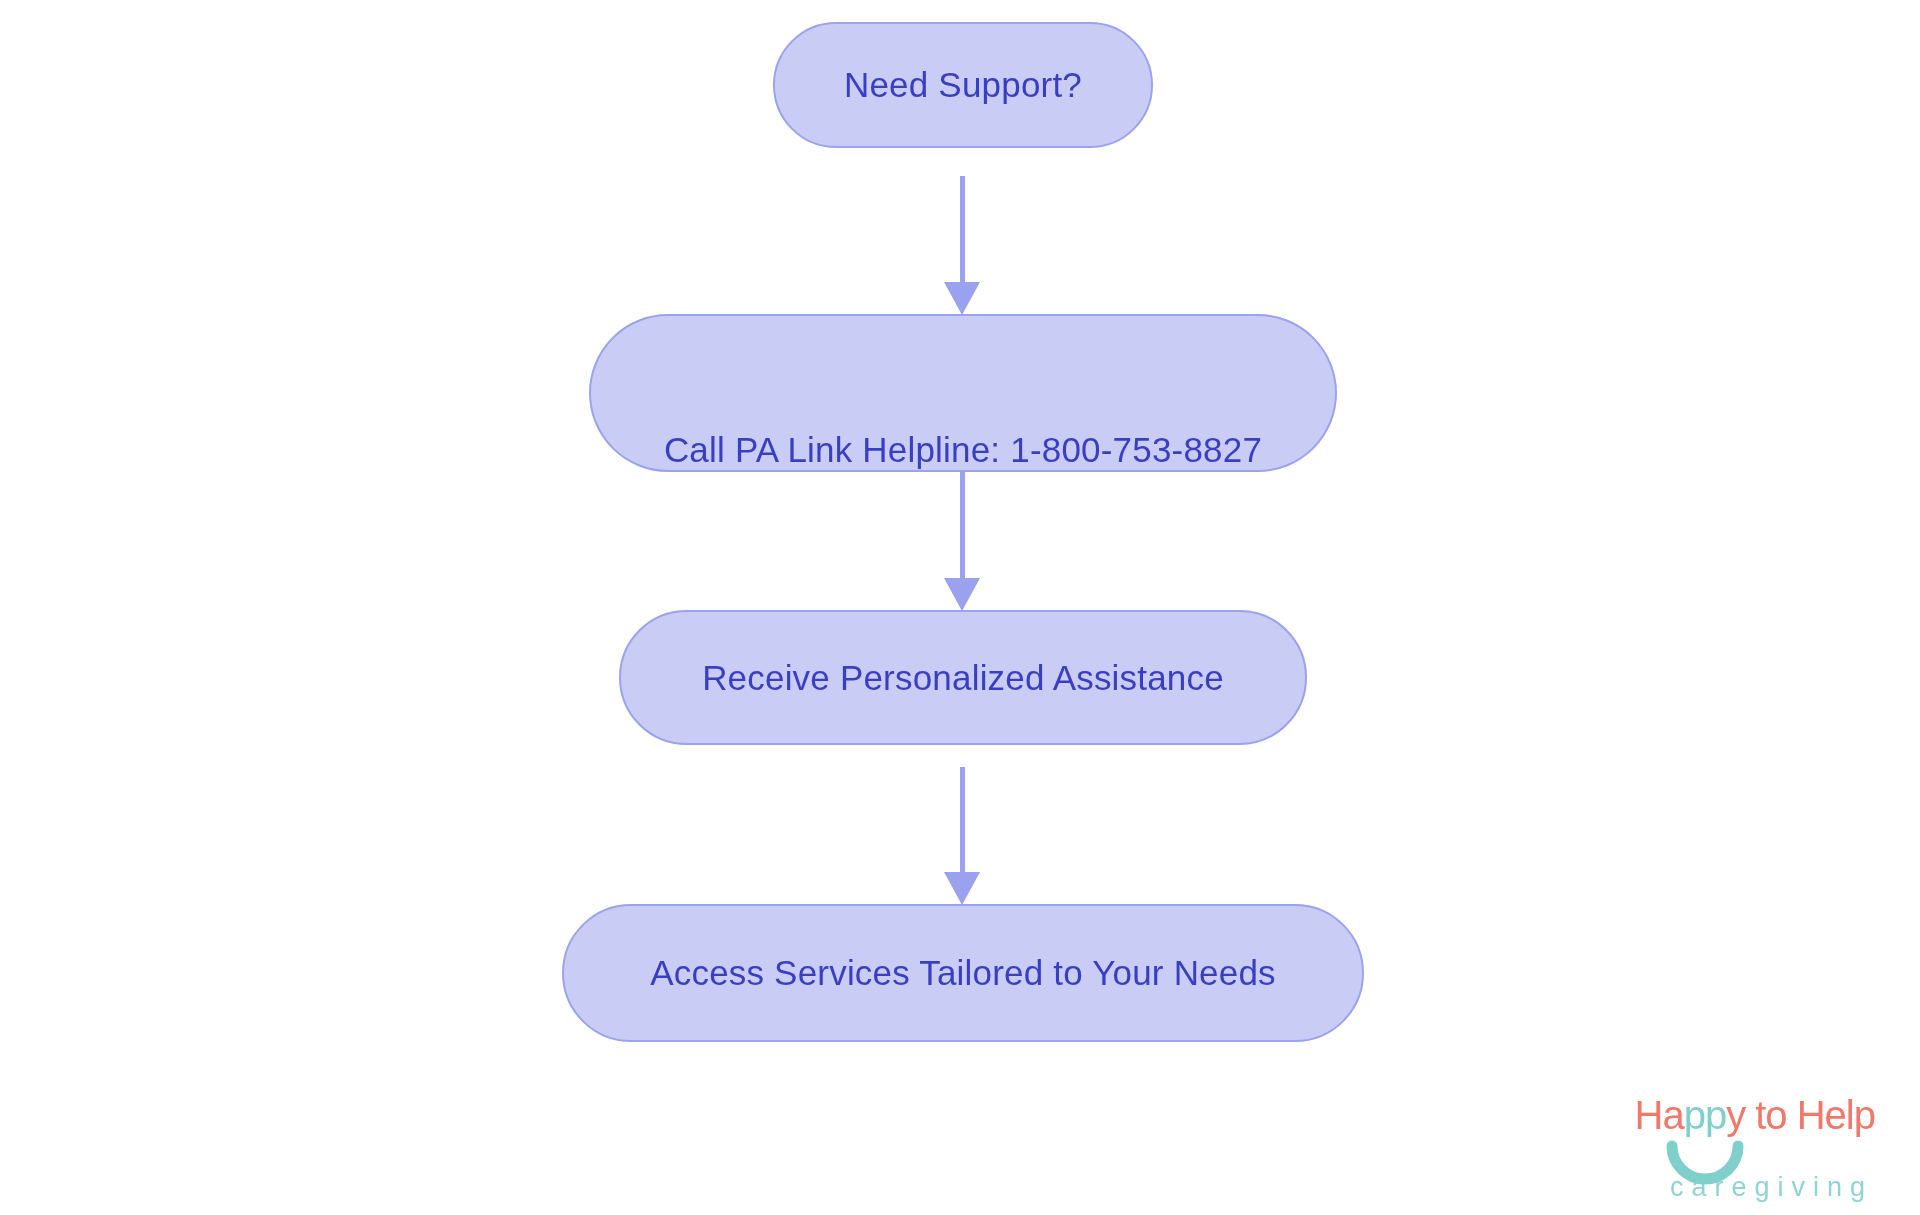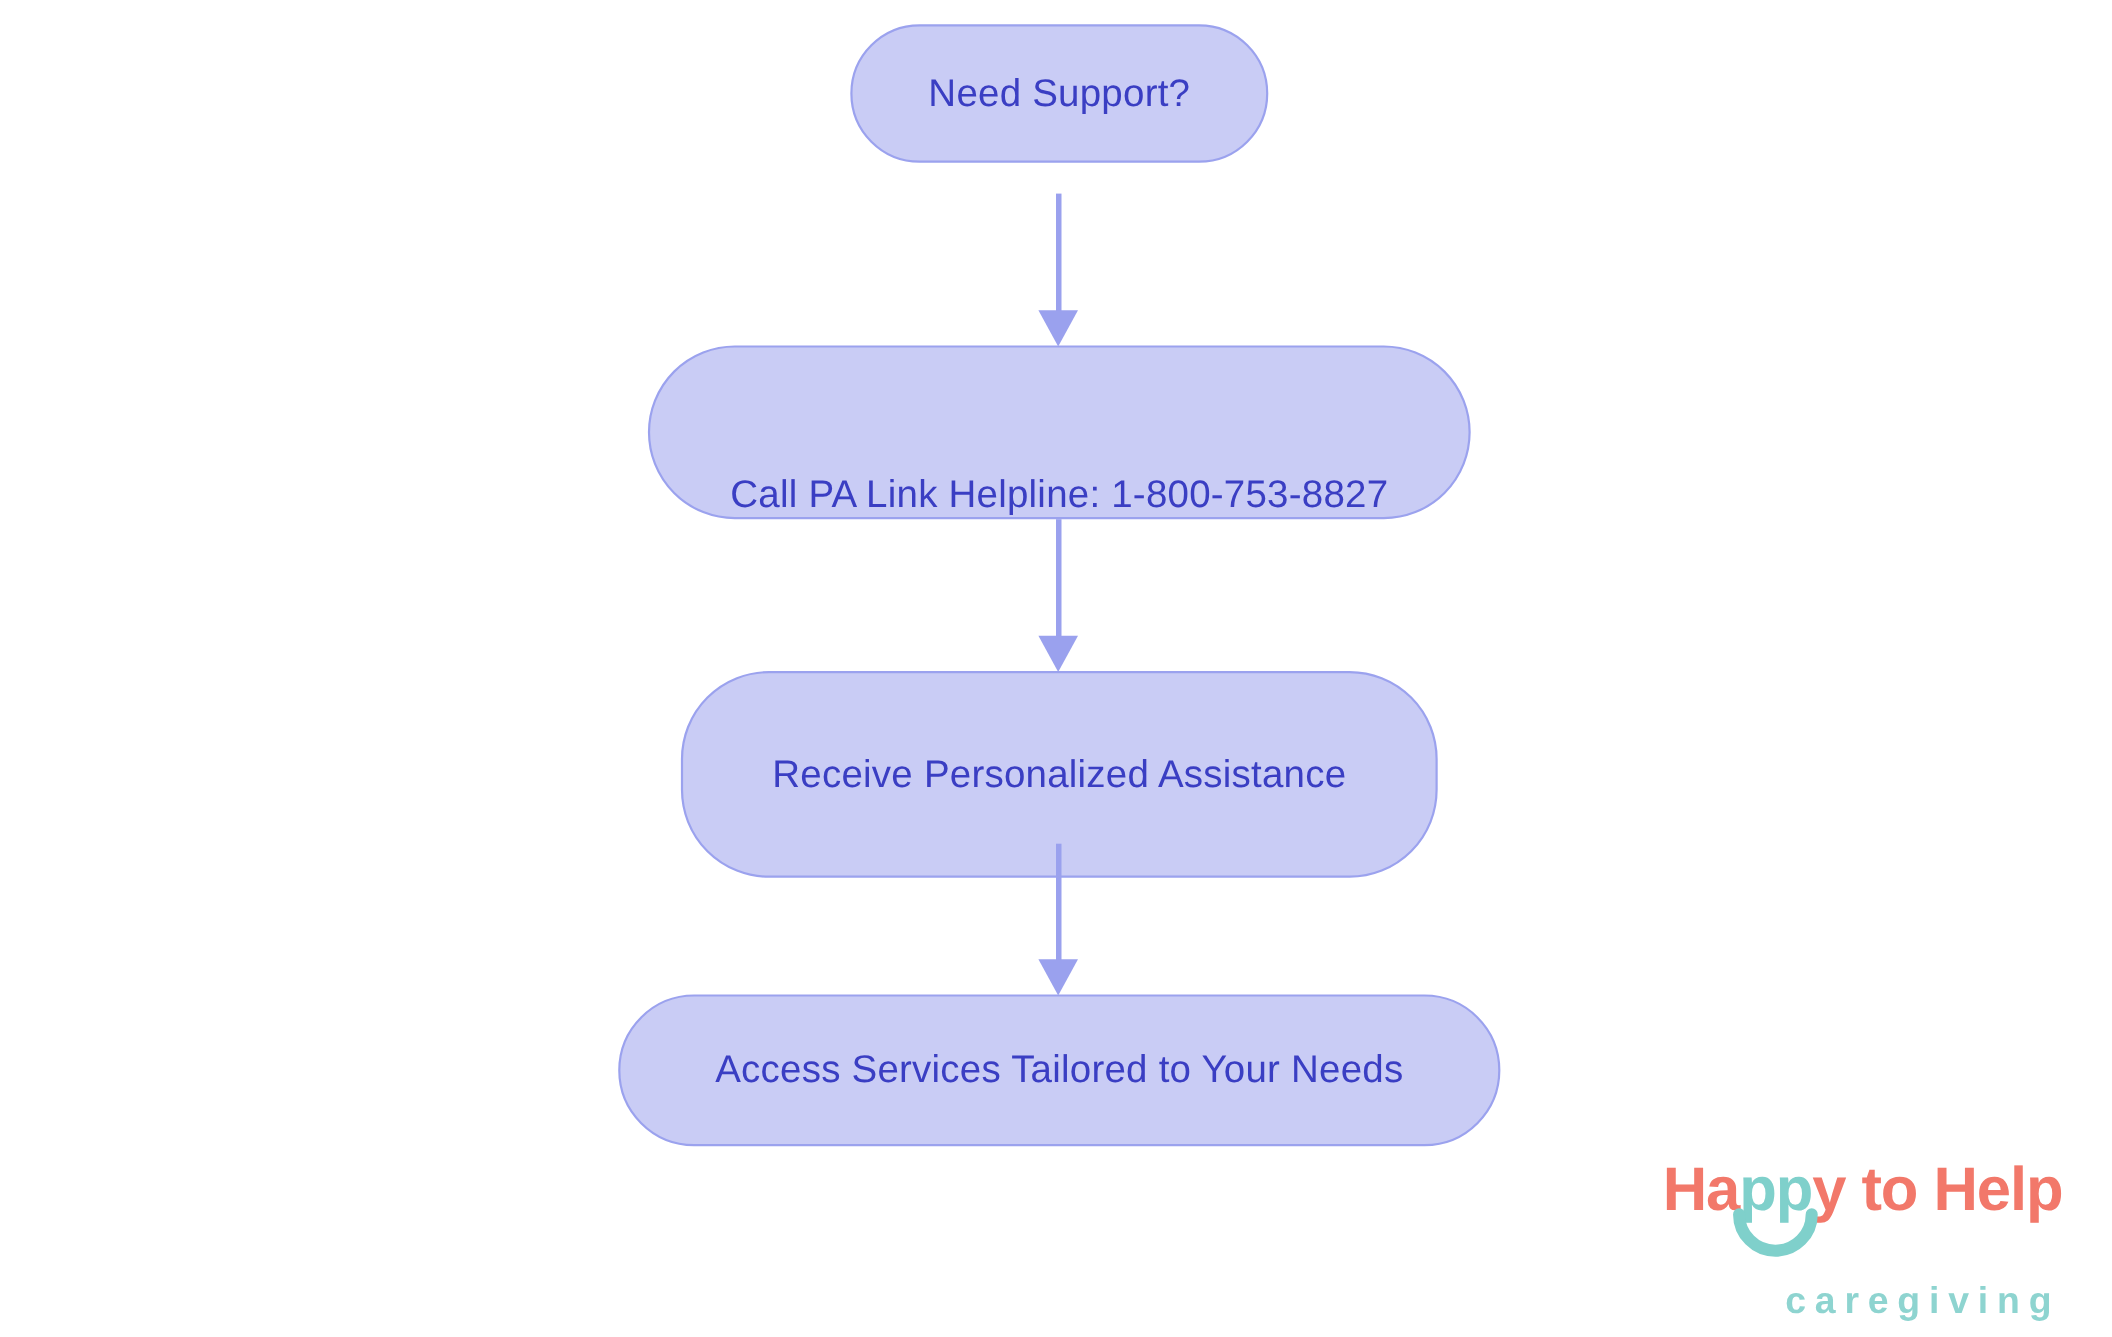--- a/index.html
+++ b/index.html
@@ -31,21 +31,21 @@
     display:flex;
     align-items:center;
     justify-content:center;
     color:var(--node-text);
     font-size:35px;
     letter-spacing:0.2px;
     white-space:nowrap;
   }
   .node-0{left:773px;top:22px;width:380px;height:126px;}
   .node-1{left:589px;top:314px;width:748px;height:158px;align-items:flex-end;}
-  .node-2{left:619px;top:610px;width:688px;height:188px;}
+  .node-2{left:619px;top:610px;width:688px;height:135px;}
   .node-3{left:562px;top:904px;width:802px;height:138px;}
 
   
   .arrow-line{
     position:absolute;
     left:960px;
     width:5px;
     background:var(--arrow);
   }
   .arrow-head{
@@ -61,42 +61,42 @@
   .line-2{top:767px;height:106px;}  .head-2{top:872px;}
 
   
   .logo{
     position:absolute;
     right:45px;
     bottom:12px;
     text-align:right;
   }
   .logo-main{
-    font-size:56px;
-    font-weight:bold;
+    font-size:40px;
+    font-weight:normal;
     letter-spacing:-1px;
     color:var(--logo-coral);
     line-height:1.05;
     white-space:pre;
   }
   .logo-main .teal{
     color:var(--logo-teal);
     position:relative;
     display:inline-block;
   }
   .smile-svg{
     position:absolute;
     left:50%;
     transform:translateX(-50%);
     top:46px;
     overflow:visible;
   }
   .logo-tagline{
-    font-size:34px;
-    font-weight:bold;
+    font-size:27px;
+    font-weight:normal;
     letter-spacing:8px;
     color:var(--logo-tagline);
     margin-top:-6px;
     padding-right:2px;
   }
 </style>
 </head>
 <body>
 
 <div class="canvas">

